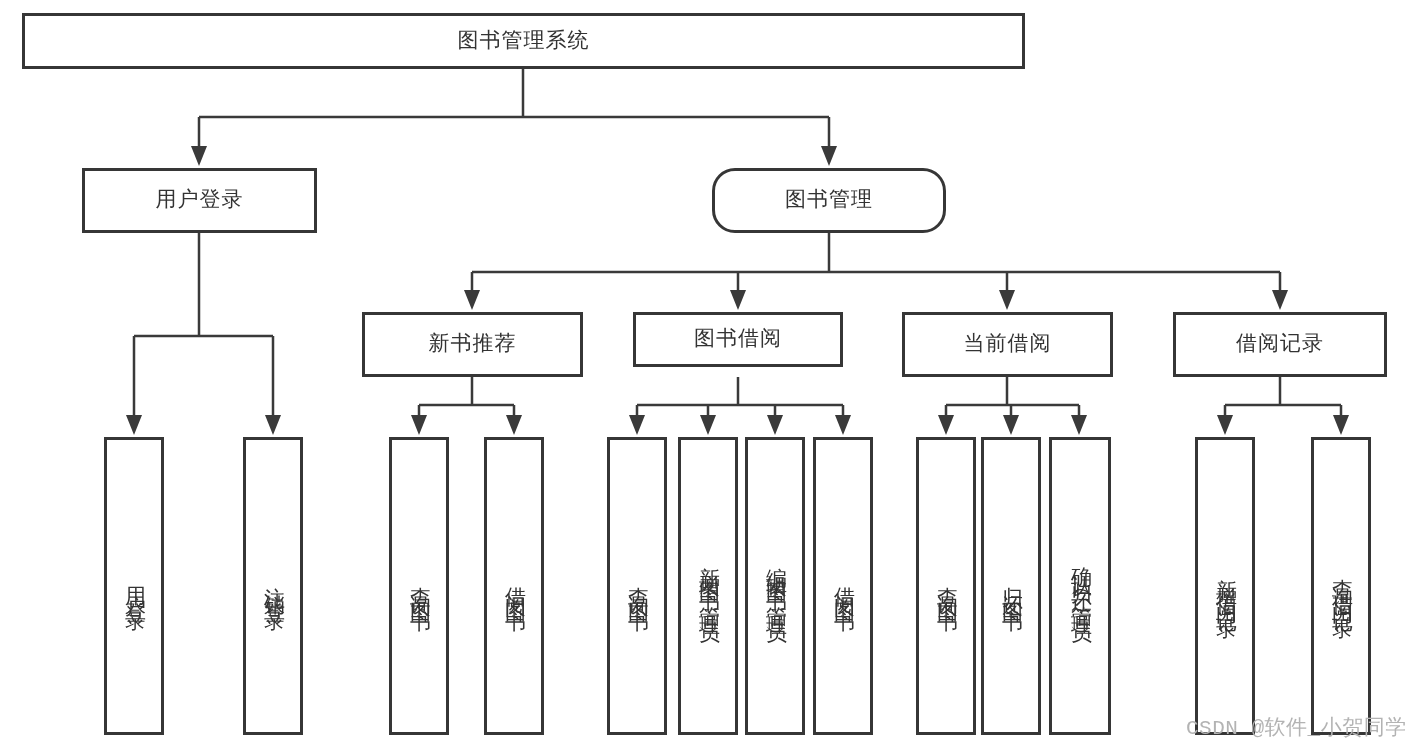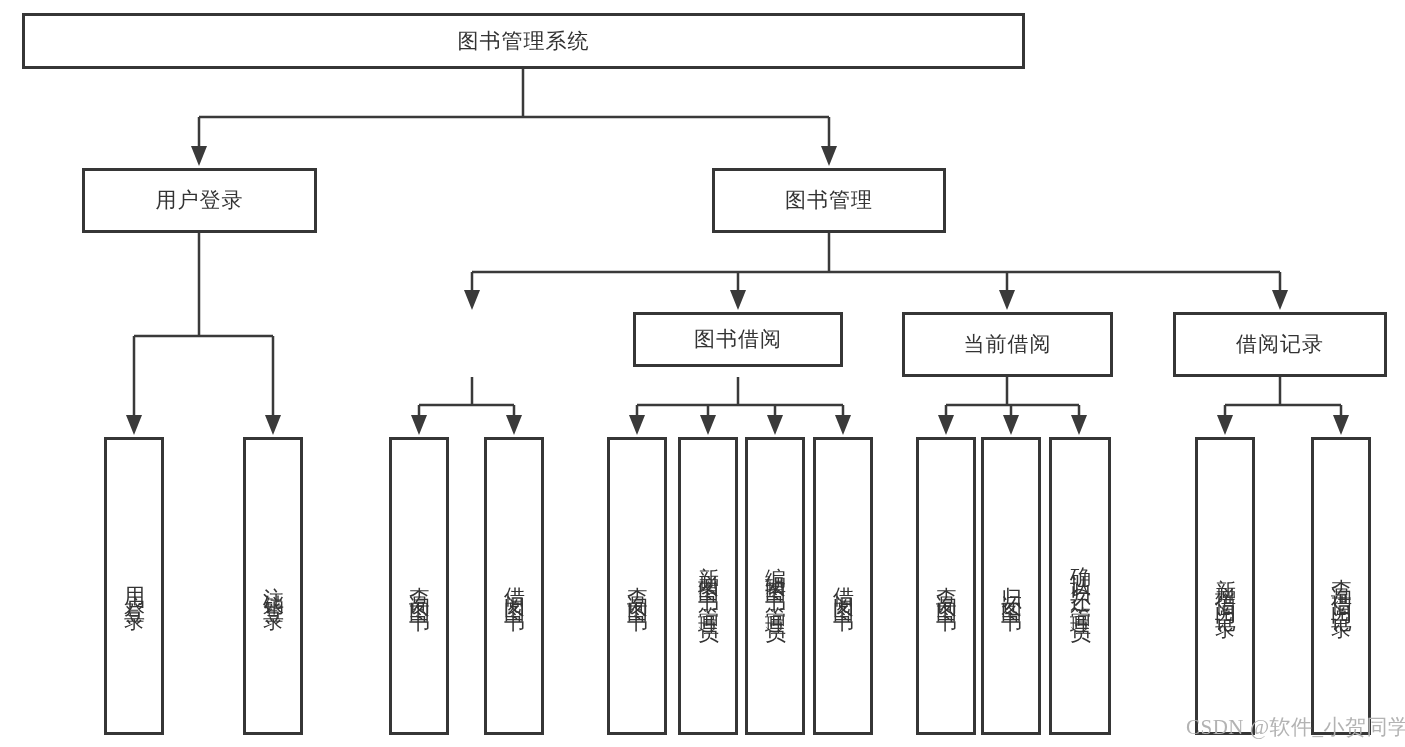--- a/index.html
+++ b/index.html
@@ -5,21 +5,21 @@
   html, body {
     margin: 0;
     padding: 0;
     background: #ffffff;
   }
   .canvas {
     position: relative;
     width: 1405px;
     height: 747px;
     background: #ffffff;
-    font-family: Liberation Serif, serif;
+    font-family: Liberation Mono, monospace;
     overflow: hidden;
   }
   .connectors {
     position: absolute;
     left: 0;
     top: 0;
     width: 1405px;
     height: 747px;
     pointer-events: none;
   }
@@ -90,22 +90,23 @@
       <polygon points="1003,415 1019,415 1011,435"></polygon>
       <polygon points="1071,415 1087,415 1079,435"></polygon>
       <polygon points="1217,415 1233,415 1225,435"></polygon>
       <polygon points="1333,415 1349,415 1341,435"></polygon>
     </g>
   </svg>
 
   <div class="box node" style="left:22px; top:13px; width:1003px; height:56px;">图书管理系统</div>
 
   <div class="box node" style="left:82px; top:168px; width:235px; height:65px;">用户登录</div>
-  <div class="box node" style="left:712px; top:168px; width:234px; height:65px;">图书管理</div>
+  <div class="box node" style="left:712px; top:168px; width:234px; height:65px;border-radius:23px;">图书管理</div>
 
+  <div class="box node" style="left:362px; top:312px; width:221px; height:65px;">新书推荐</div>
   <div class="box node" style="left:633px; top:312px; width:210px; height:55px;">图书借阅</div>
   <div class="box node" style="left:902px; top:312px; width:211px; height:65px;">当前借阅</div>
   <div class="box node" style="left:1173px; top:312px; width:214px; height:65px;">借阅记录</div>
 
   <div class="box node leaf" style="left:104px; top:437px; width:60px; height:298px;">
     <span class="vtext">用户登录</span>
   </div>
   <div class="box node leaf" style="left:243px; top:437px; width:60px; height:298px;">
     <span class="vtext">注销登录</span>
   </div>

